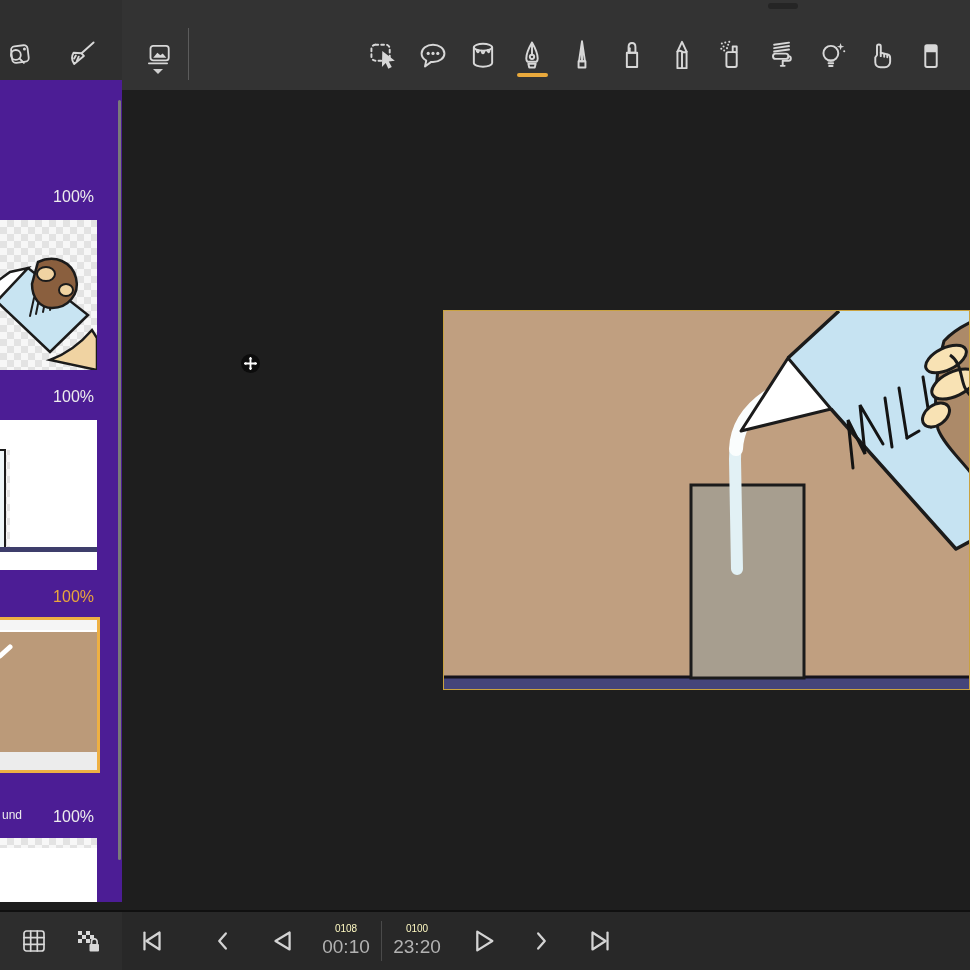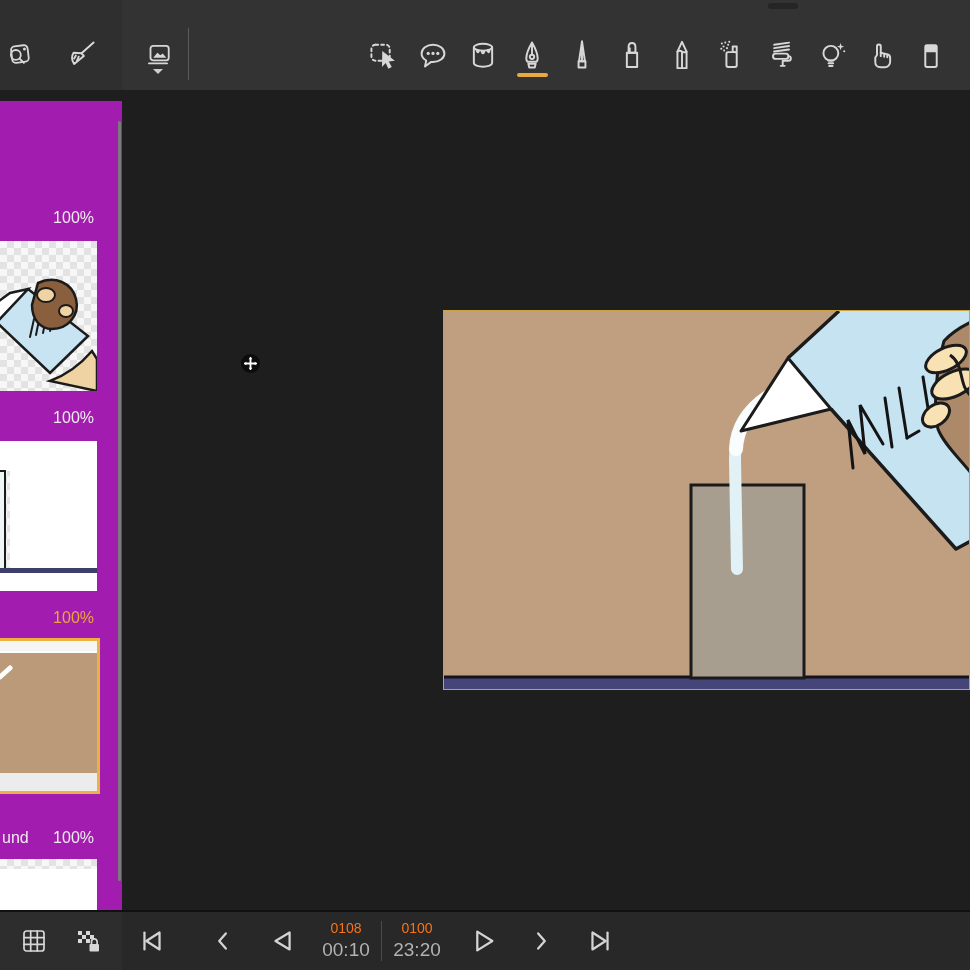--- a/index.html
+++ b/index.html
@@ -12,23 +12,23 @@
   #topbar { left:0; top:0; width:970px; height:90px; background:#333333; }
   #topbar-left { left:0; top:0; width:122px; height:90px; background:#2f2f2f; }
   #drag-handle { left:768px; top:3px; width:30px; height:6px; border-radius:3px; background:#252525; }
   .toolbtn { width:40px; height:46px; display:flex; align-items:center; justify-content:center; }
   .tool-underline { left:517px; top:73px; width:31px; height:4px; background:#e9a93c; border-radius:2px; }
   #topbar-divider { left:188px; top:28px; width:1px; height:52px; background:#5c5c5c; }
   .caret-down { width:0; height:0; border-left:5px solid transparent; border-right:5px solid transparent;
                 border-top:5px solid #cfcfcf; }
 
   
-  #sidebar { left:0; top:101px; width:122px; height:822px; background:#a21caf; overflow:hidden; }
+  #sidebar { left:0; top:80px; width:122px; height:822px; background:#4c1d95; overflow:hidden; }
   .layer-label { position:absolute; width:94px; text-align:right; font-size:16px; color:#ededed; }
-  .layer-name  { position:absolute; left:2px; font-size:16px; color:#ededed; }
+  .layer-name  { position:absolute; left:2px; font-size:12px; color:#ededed; }
   .thumb { position:absolute; left:0; width:97px; height:150px; overflow:hidden;
            background:#ffffff; }
   .checker { background:
       conic-gradient(#e3e3e3 25%, #f7f7f7 0 50%, #e3e3e3 0 75%, #f7f7f7 0) 0 0/14px 14px; }
   #thumb3 { left:-4px; width:104px; height:156px; border:3px solid #eeb043; }
   #sidebar-scrollbar { left:118px; top:20px; width:3px; height:760px; background:#7a7a7a; border-radius:2px; }
 
   
   #workspace { left:122px; top:90px; width:848px; height:822px; background:#1e1e1e; }
   #move-cursor { left:241px; top:354px; width:19px; height:19px; border-radius:50%;
@@ -37,21 +37,21 @@
                   border:1px solid #c9a240; overflow:hidden; background:#c09f80; }
 
   
   #bottom-sep { left:0; top:910px; width:970px; height:2px; background:#101010; }
   #bottombar-left { left:0; top:912px; width:122px; height:58px; background:#2d2d2d;
                     display:flex; align-items:center; gap:26px; padding-left:20px; }
   #timelinebar { left:122px; top:912px; width:848px; height:58px; background:#282828;
                  display:flex; align-items:center; }
   .pbtn { width:44px; height:44px; display:flex; align-items:center; justify-content:center; }
   .frame-block { width:62px; text-align:center; line-height:1.25; }
-  .frame-num { font-size:14px; color:#f97316; }
+  .frame-num { font-size:10px; color:#fef9c3; }
   .frame-time { font-size:19px; color:#b2b2b2; }
   #frame-divider { width:1px; height:40px; background:#4a4a4a; margin:0 4px; }
 
   .icon-stroke { stroke:#d8d8d8; fill:none; stroke-width:1.7; stroke-linecap:round; stroke-linejoin:round; }
   .icon-fill { fill:#d8d8d8; stroke:none; }
 </style>
 </head>
 <body>
 
 <div id="topbar" class="abs">

